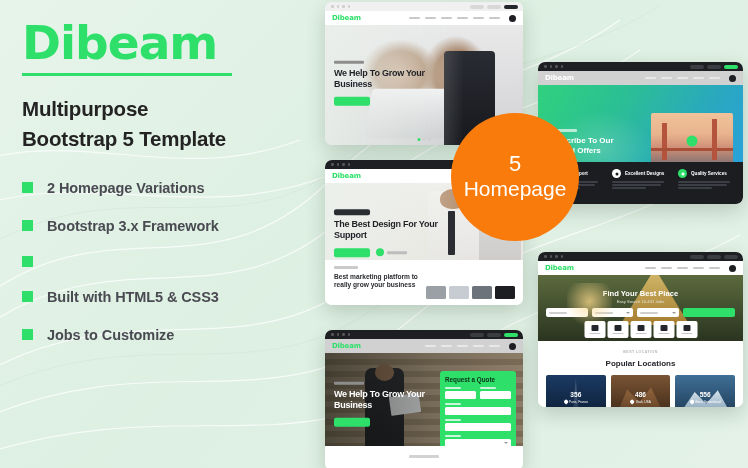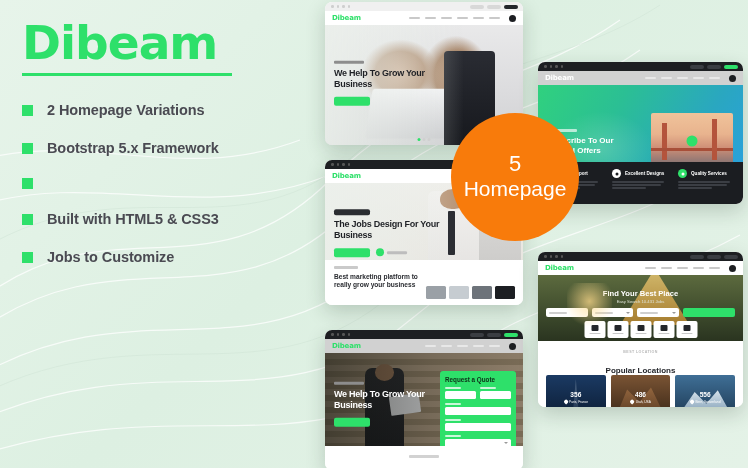--- a/index.html
+++ b/index.html
@@ -181,21 +181,21 @@
   .ds-field { flex:1; height:9px; background:#fff; border-radius:2px; display:flex; align-items:center; justify-content:space-between; padding:0 3px; }
   .ds-txt { height:2px; width:18px; background:#cfcfcf; border-radius:1px; }
   .ds-btn { width:52px; height:9px; background:#2ee06a; border-radius:2px; }
   .cat-row { position:absolute; left:50%; transform:translateX(-50%); top:46px; display:flex; gap:2px; }
   .cat { width:21px; height:17px; background:#fff; border-radius:2px; display:flex; flex-direction:column;
      align-items:center; justify-content:center; gap:2px; }
   .cat-ico { width:7px; height:6px; background:#23262b; border-radius:1px; }
   .cat-lbl { width:11px; height:1.6px; background:#c9c9c9; border-radius:1px; }
   .dir-body { background:#fff; height:89px; position:relative; padding-top:9px; }
   .pl-eyebrow { text-align:center; font-size:3.6px; font-weight:700; color:#b9b9b9; letter-spacing:.4px; }
-  .pl-title { text-align:center; font-size:8px; font-weight:700; color:#24262b; margin-top:12px; }
+  .pl-title { text-align:center; font-size:8px; font-weight:700; color:#24262b; margin-top:5px; }
   .loc-row { position:absolute; left:8px; right:8px; top:34px; display:flex; gap:5px; }
   .loc { flex:1; height:40px; border-radius:2px; position:relative; overflow:hidden; }
   .loc.paris { background:linear-gradient(180deg,#1b3a63,#0d1f38); }
   .loc.paris:after { content:""; position:absolute; left:45%; top:10%; width:10%; height:85%;
      background:linear-gradient(180deg,#4a6484,#22354f); clip-path:polygon(50% 0,100% 100%,0 100%); }
   .loc.canyon { background:linear-gradient(180deg,#7a5434,#3e2a19); }
   .loc.canyon:after { content:""; position:absolute; left:10%; top:22%; width:80%; height:78%;
      background:linear-gradient(180deg,#9a6b41,#5b3c24); clip-path:polygon(0 100%,22% 18%,48% 58%,72% 12%,100% 100%); }
   .loc.mountain { background:linear-gradient(180deg,#3f6f96,#1f3c57); }
   .loc.mountain:after { content:""; position:absolute; left:6%; top:26%; width:88%; height:74%;
@@ -232,29 +232,33 @@
     <g fill="none" stroke="#cfe3d4" stroke-opacity="0.55" stroke-width="0.9">
       <path d="M-20,250 C130,160 240,260 360,150 C460,60 560,70 660,5"></path>
       <path d="M-20,395 C150,310 265,405 395,292 C495,205 585,210 700,145"></path>
     </g>
   </svg>
 
   <div class="left">
     <div class="brand">Dibeam</div>
     <div class="brand-rule"></div>
 
+    <div class="subtitle">
+      <div>Multipurpose</div>
+      <div>Bootstrap 5 Template</div>
+    </div>
 
     <ul class="features">
       <li class="feature">
         <span class="bullet"></span>
         <span class="feature-label">2 Homepage Variations</span>
       </li>
       <li class="feature">
         <span class="bullet"></span>
-        <span class="feature-label">Bootstrap 5.x Framework</span>
+        <span class="feature-label">Bootstrap 3.x Framework</span>
       </li>
       <li class="feature">
         <span class="bullet"></span>
       </li>
       <li class="feature">
         <span class="bullet"></span>
         <span class="feature-label">Built with HTML5 &amp; CSS3</span>
       </li>
       <li class="feature">
         <span class="bullet"></span>
@@ -322,21 +326,21 @@
         <span class="nav-link"></span>
       </span>
     </div>
     <div class="hero">
       <div class="photo-men hero-photo"></div>
       <span class="tie"></span>
       <span class="man2"></span>
       <div class="hero-overlay"></div>
       <div class="hero-text">
         <div class="eyebrow chip"></div>
-        <div class="hero-title">The Jobs Design For Your Business</div>
+        <div class="hero-title">The Best Design For Your Support</div>
         <div style="display:flex;align-items:center;margin-top:6px">
           <span class="hero-btn" style="margin-top:0"></span>
           <span class="hero-btn2">
             <span class="play"></span>
             <span class="play-lbl"></span>
           </span>
         </div>
       </div>
     </div>
     <div class="lowerblock">

